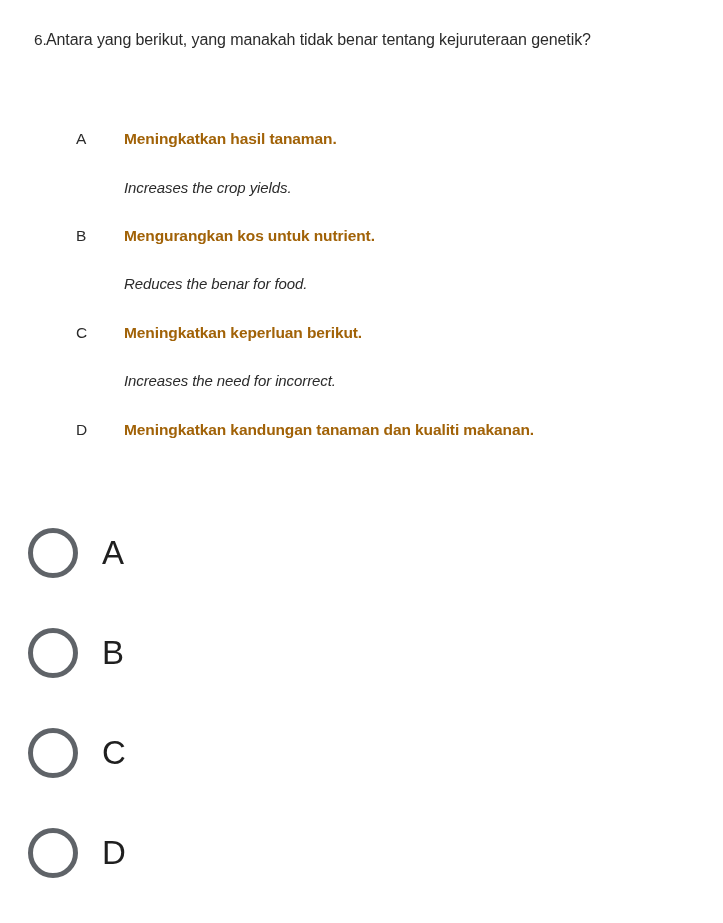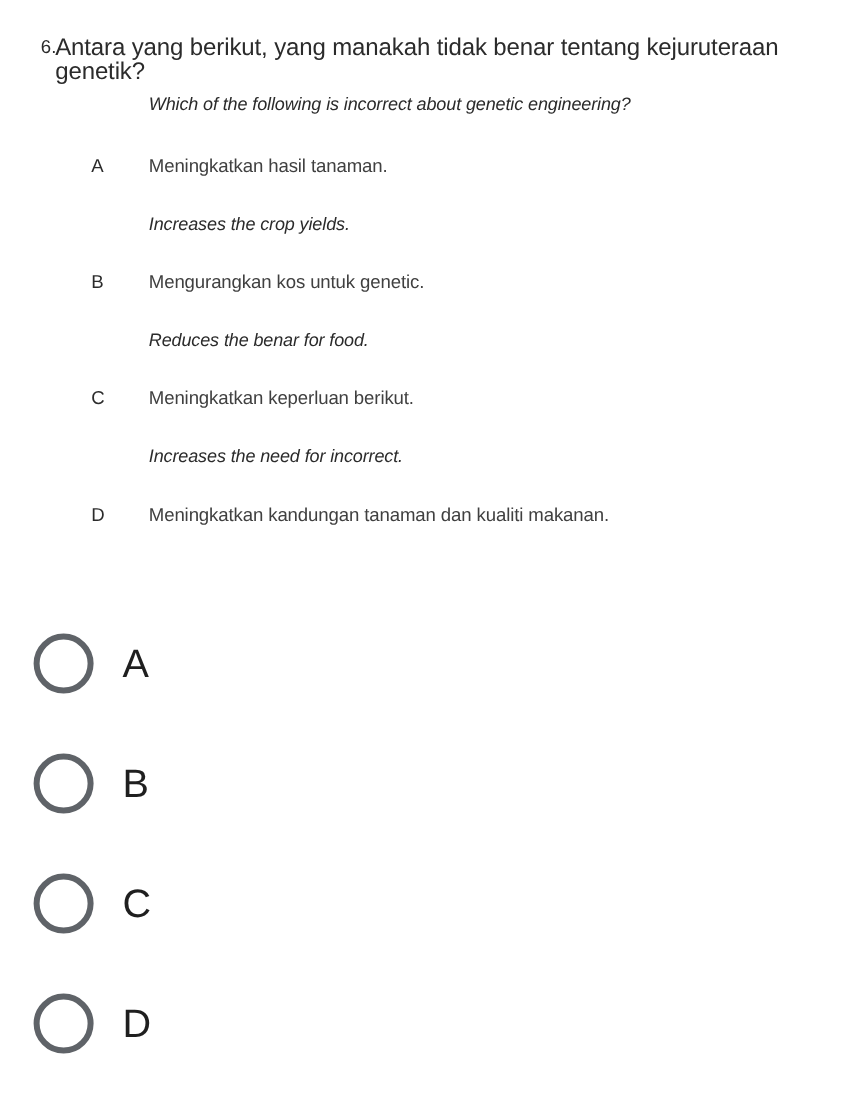--- a/index.html
+++ b/index.html
@@ -39,21 +39,21 @@
     min-width: 44px;
     text-align: left;
     padding-left: 34px;
     box-sizing: border-box;
     font-size: 15.5px;
     line-height: 20px;
     color: #2b2b2b;
   }
 
   .q-stem {
-    font-size: 20px;
+    font-size: 16px;
     line-height: 20px;
     color: #2b2b2b;
     padding-left: 2px;
     letter-spacing: -0.1px;
   }
 
   .q-trans {
     position: absolute;
     left: 124px;
     font-size: 15px;
@@ -73,22 +73,23 @@
     left: 76px;
     font-size: 15.5px;
     line-height: 20px;
     color: #2b2b2b;
   }
   .opt-text {
     position: absolute;
     left: 124px;
     font-size: 15.5px;
     line-height: 20px;
-    color: #404040;
+    color: #a16207;
     letter-spacing: -0.1px;
+    font-weight: bold;
   }
   .opt-trans {
     position: absolute;
     left: 124px;
     font-size: 15px;
     line-height: 20px;
     font-style: italic;
     color: #2b2b2b;
     letter-spacing: -0.1px;
   }
@@ -134,31 +135,30 @@
 </head>
 <body>
 
 <div id="question-block">
 
   <div class="q-row" style="top:30px;">
     <span class="q-num">6.</span>
     <span class="q-stem">Antara yang berikut, yang manakah tidak benar tentang kejuruteraan genetik?</span>
   </div>
 
-  <div class="q-trans" style="top:78px;">Which of the following is incorrect about genetic engineering?</div>
 
   <div class="opt-row" style="top:129px;">
     <span class="opt-letter">A</span>
     <span class="opt-text">Meningkatkan hasil tanaman.</span>
   </div>
   <div class="opt-trans" style="top:178px;">Increases the crop yields.</div>
 
   <div class="opt-row" style="top:226px;">
     <span class="opt-letter">B</span>
-    <span class="opt-text">Mengurangkan kos untuk genetic.</span>
+    <span class="opt-text">Mengurangkan kos untuk nutrient.</span>
   </div>
   <div class="opt-trans" style="top:274px;">Reduces the benar for food.</div>
 
   <div class="opt-row" style="top:323px;">
     <span class="opt-letter">C</span>
     <span class="opt-text">Meningkatkan keperluan berikut.</span>
   </div>
   <div class="opt-trans" style="top:371px;">Increases the need for incorrect.</div>
 
   <div class="opt-row" style="top:420px;">

